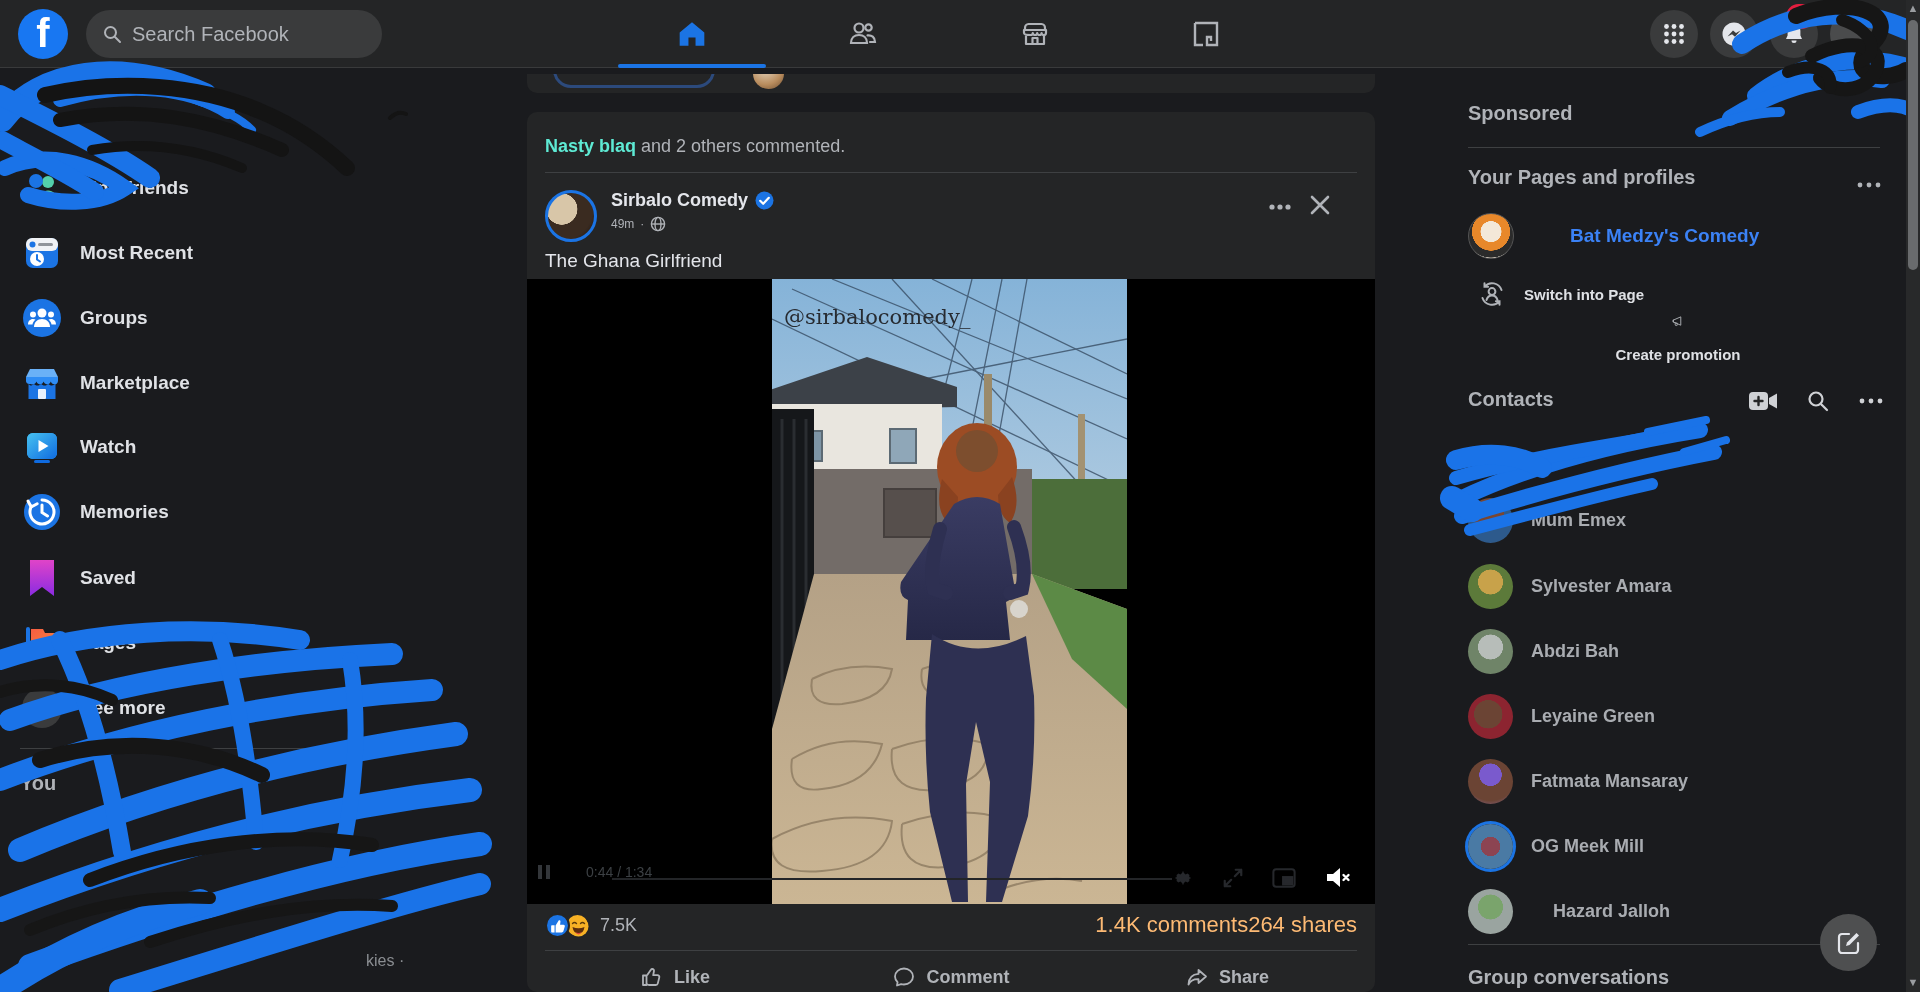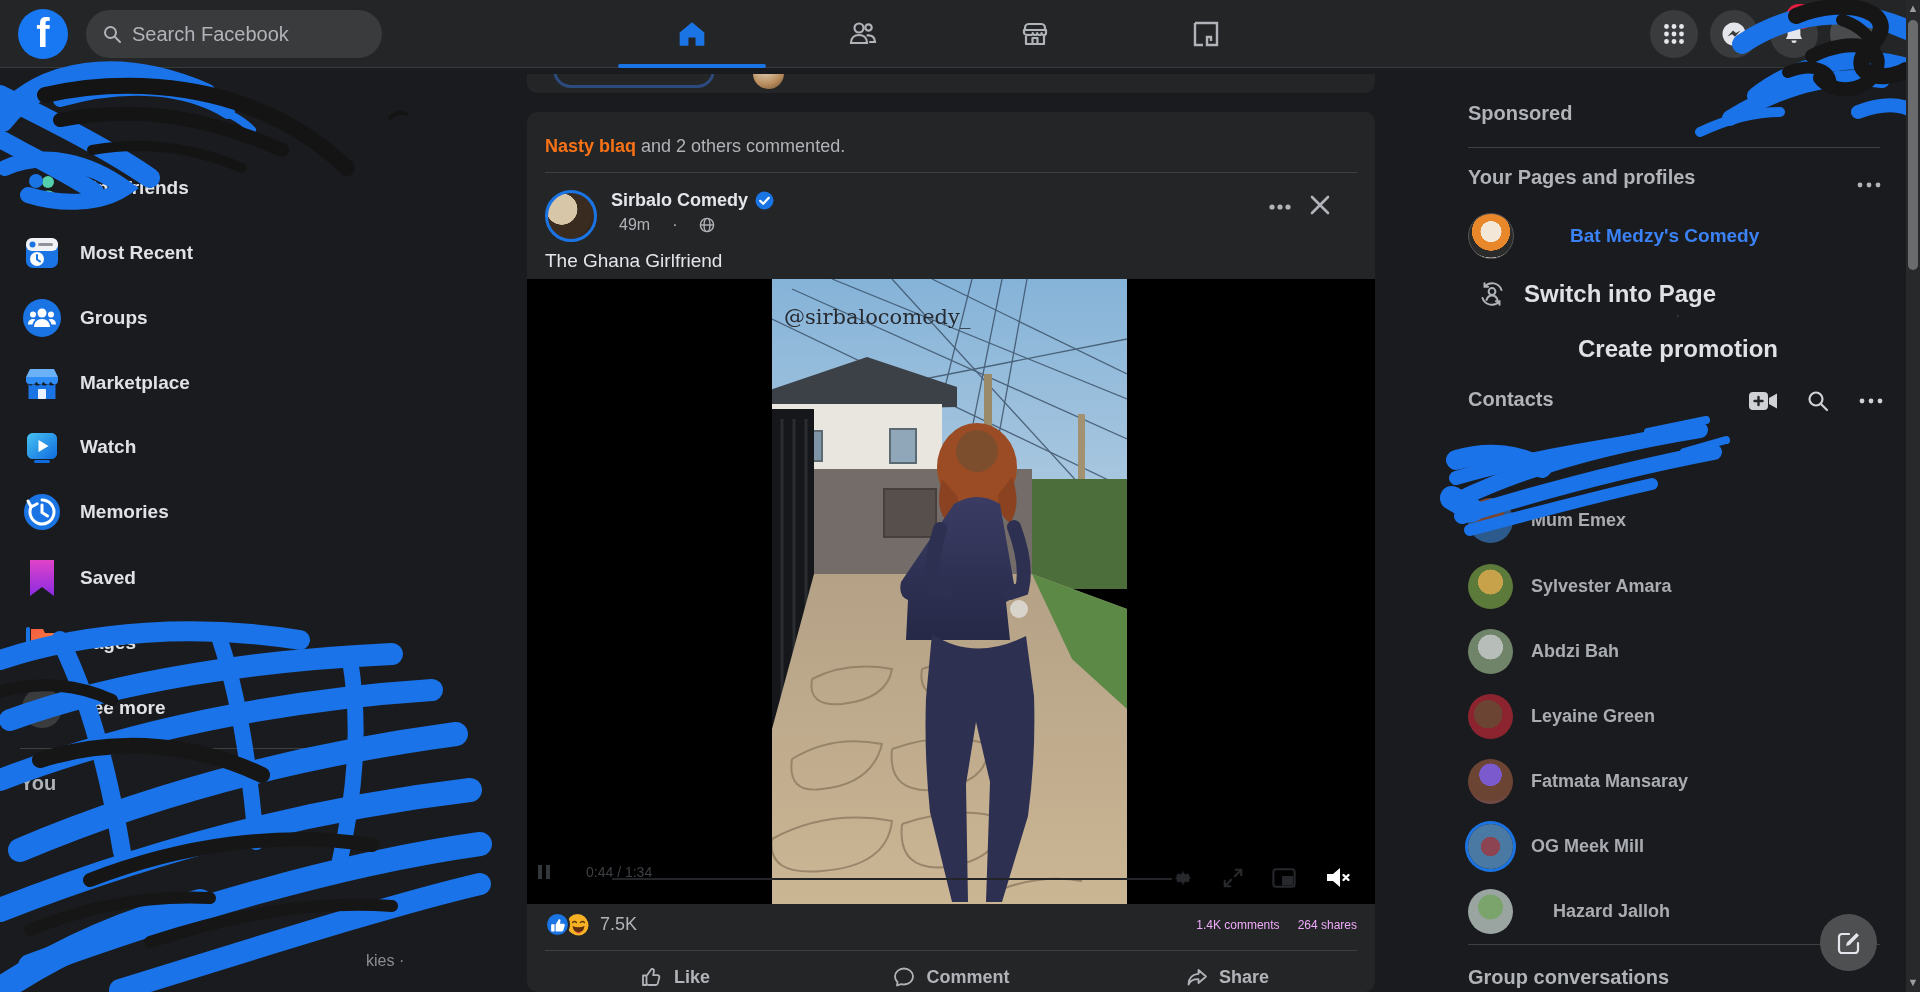--- a/index.html
+++ b/index.html
@@ -29,51 +29,51 @@
   .shortcuts-h { position:absolute; left:20px; top:772px; color:#b0b3b8; font-size:20px; font-weight:700; }
   .footer-frag { position:absolute; left:366px; top:952px; color:#8a8d91; font-size:16px; }
 
   
   #feed-partial { position:absolute; left:527px; top:74px; width:848px; height:19px; background:#242526; border-radius:0 0 10px 10px; overflow:hidden; }
   .pill-cut { position:absolute; left:26px; top:-22px; width:162px; height:36px; border-radius:18px; border:3px solid #2c4a7c; }
   .ava-cut { position:absolute; left:226px; top:-16px; width:31px; height:31px; border-radius:50%; background:radial-gradient(circle at 40% 30%, #e8d9c4, #b98d5e 60%, #6b4a2e); }
 
   #post-card { position:absolute; left:527px; top:112px; width:848px; height:880px; background:#242526; border-radius:10px; }
   .ctx { position:absolute; left:18px; top:24px; font-size:18px; color:#b0b3b8; }
-  .ctx b { color:#f97316; font-weight:700; }
+  .ctx b { color:#5eead4; font-weight:700; }
   .ctx-div { position:absolute; left:18px; top:60px; width:812px; height:1px; background:#3e4042; }
   .post-ava { position:absolute; left:18px; top:78px; width:52px; height:52px; border-radius:50%; border:3px solid #1b74e4; background:radial-gradient(circle at 30% 35%, #d8c6a8 0 35%, #3a2b20 36% 70%, #16100c); }
   .author-line { position:absolute; left:84px; top:78px; display:flex; align-items:center; gap:7px; }
   .author { color:#e4e6eb; font-size:18px; font-weight:700; }
-  .meta-line { position:absolute; left:92px; top:104px; display:flex; align-items:center; gap:22px; color:#b0b3b8; font-size:16px; }
+  .meta-line { position:absolute; left:84px; top:104px; display:flex; align-items:center; gap:6px; color:#b0b3b8; font-size:12px; }
   .post-more { position:absolute; left:740px; top:82px; color:#b0b3b8; }
   .post-close { position:absolute; left:778px; top:78px; color:#b0b3b8; }
   .post-msg { position:absolute; left:18px; top:138px; color:#e4e6eb; font-size:19px; }
   .video-box { position:absolute; left:0; top:167px; width:848px; height:625px; background:#000; overflow:hidden; }
   .video-inner { position:absolute; left:245px; top:0; width:355px; height:625px; }
   .vc { position:absolute; top:585px; display:flex; align-items:center; }
   .vtime { color:#3c4044; font-size:14px;margin-left:25px; }
   .vline { position:absolute; left:85px; top:599px; width:560px; height:2px; background:#232528; }
   .react-row { position:absolute; left:18px; top:800px; width:812px; display:flex; align-items:center; }
   .rc { width:25px; height:25px; border-radius:50%; border:2px solid #242526; }
   .rc.like { background:#1b74e4; z-index:2; }
   .rc.haha { background:#f7b125; margin-left:-5px; }
   .react-count { color:#b0b3b8; font-size:18px; margin-left:10px; }
-  .cs-counts { margin-left:auto; color:#f0abfc; font-size:12px; display:flex; gap:18px; }
+  .cs-counts { margin-left:auto; color:#fdba74; font-size:22px; display:flex; }
   .act-div { position:absolute; left:18px; top:838px; width:812px; height:1px; background:#3e4042; }
   .actions { position:absolute; left:10px; top:842px; width:828px; height:46px; display:flex; }
   .act-btn { flex:1; display:flex; align-items:center; justify-content:center; gap:10px; color:#b0b3b8; font-size:18px; font-weight:600; border-radius:6px; }
 
   
   .rr-h { position:absolute; color:#b0b3b8; font-size:20px; font-weight:700; }
   .rr-div { position:absolute; left:1468px; width:412px; height:1px; background:#3e4042; }
   .page-row { position:absolute; left:1460px; top:206px; width:424px; height:60px; display:flex; align-items:center; gap:16px; padding-left:8px; border-radius:8px; }
   .page-ava { width:46px; height:46px; border-radius:50%; background:radial-gradient(circle at 50% 40%, #f3e8d8 0 30%, #e8882a 31% 55%, #2b2b2b 56% 75%, #f3e8d8 76%); border:1px solid #555; }
   .page-name { color:#3b82f6; font-size:19px; font-weight:700;margin-left:40px; }
-  .sub-row { position:absolute; left:1478px; width:400px; height:48px; display:flex; align-items:center; gap:18px; color:#dfe1e5; font-size:24px; font-weight:600; border-radius:8px; }
+  .sub-row { position:absolute; left:1478px; width:400px; height:48px; display:flex; align-items:center; gap:18px; color:#dfe1e5; font-size:15px; font-weight:600; border-radius:8px; }
   .contact-row { position:absolute; left:1460px; width:424px; height:60px; display:flex; align-items:center; gap:18px; padding-left:8px; border-radius:8px; }
   .c-ava { width:45px; height:45px; border-radius:50%; }
   .c-name { color:#a9acb1; font-size:18px; font-weight:600; }
   .c1{background:radial-gradient(circle at 45% 35%, #7a4630 0 40%, #2d5a8c 41% 75%, #8c5a34);}
   .c2{background:radial-gradient(circle at 50% 40%, #c8a24a 0 35%, #5c7a3a 36% 80%, #8a9a4c);}
   .c3{background:radial-gradient(circle at 50% 40%, #b7bdb9 0 35%, #6f8468 36% 80%, #43503f);}
   .c4{background:radial-gradient(circle at 45% 45%, #6b4434 0 40%, #8c2430 41% 75%, #2c2024);}
   .c5{background:radial-gradient(circle at 50% 35%, #7a5acD 0 30%, #6b4434 31% 70%, #8c6a9c);}
   .c6{background:radial-gradient(circle at 50% 50%, #8c4452 0 30%, #4a7aa4 31% 75%, #9aa4ac); box-shadow:0 0 0 3px #1b74e4;}
   .c7{background:radial-gradient(circle at 50% 40%, #7aa46c 0 35%, #9aa4a0 36% 80%, #5c6a58);}

